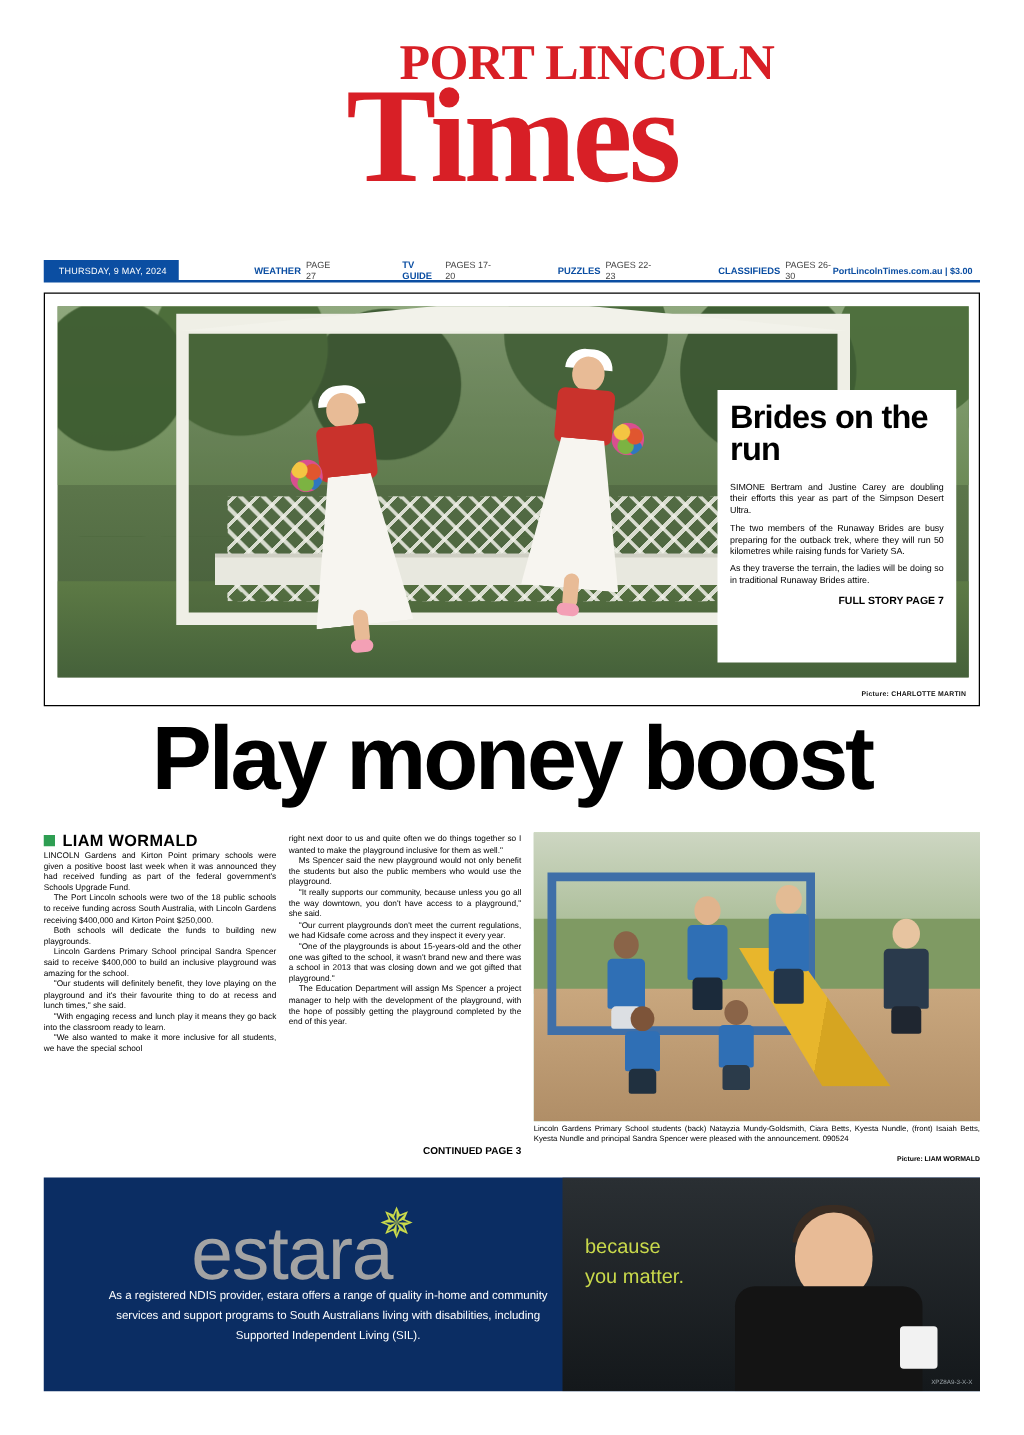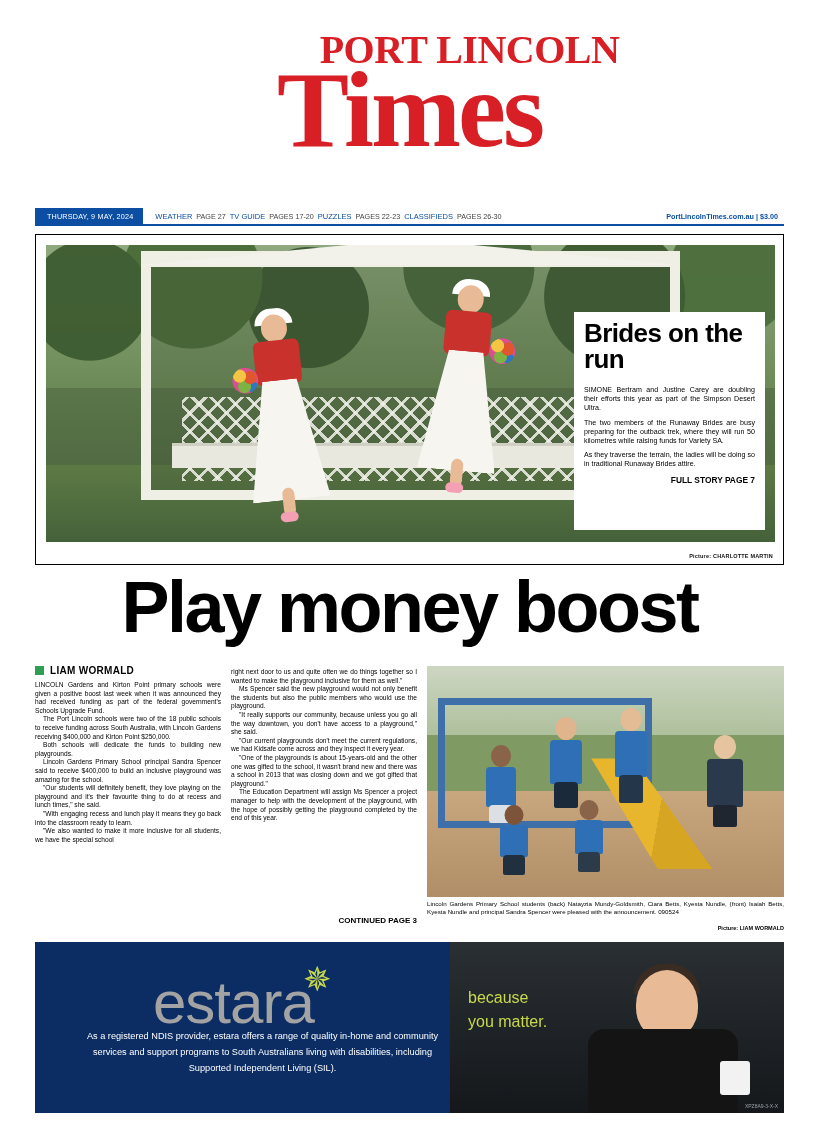--- a/index.html
+++ b/index.html
@@ -69,21 +69,21 @@
     font-size: 7.2px;
   }
   .infobar-mid {
     flex: 1;
     display: flex;
     align-items: center;
     gap: 4px;
     padding-left: 12px;
     color: #111;
   }
-  .ib-strong { font-weight: normal; color: #0b4ea2; font-size: 7.5px;}
+  .ib-strong { font-weight: bold; color: #0b4ea2; font-size: 7.5px; margin-left: 48px;}
   .ib-light { color: #444; font-size: 7.2px; }
   .infobar-right {
     display: flex;
     align-items: center;
     padding-right: 6px;
     color: #0b4ea2;
     font-size: 7.2px;
     font-weight: bold;
   }
   .infobar-rule {
@@ -251,21 +251,21 @@
   
   .byline {
     position: absolute;
     left: 35px; top: 665px;
     display: flex; align-items: center; gap: 6px;
   }
   .byline-sq {
     width: 9px; height: 9px; background: #2e9e52; display:inline-block;
   }
   .byline-name {
-    font-size: 10px; font-weight: bold; letter-spacing: .3px;
+    font-size: 13px; font-weight: bold; letter-spacing: .3px;
   }
 
   .col {
     position: absolute;
     font-size: 6.6px;
     line-height: 8.6px;
     text-align: justify;
   }
   .col p { margin: 0 0 0 0; text-indent: 8px; }
   .col p.noindent { text-indent: 0; }

